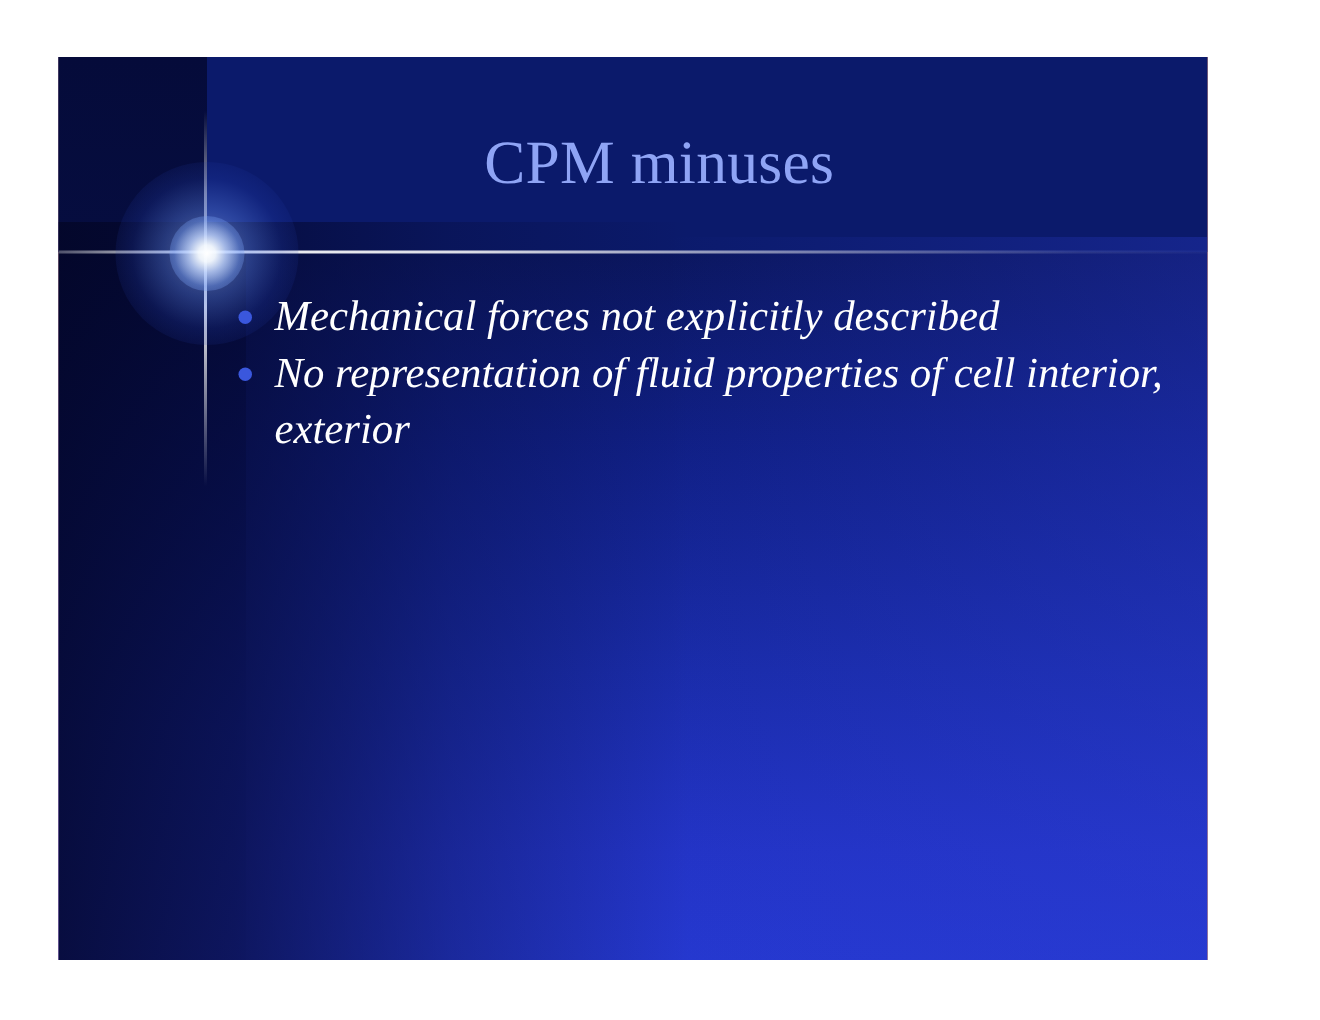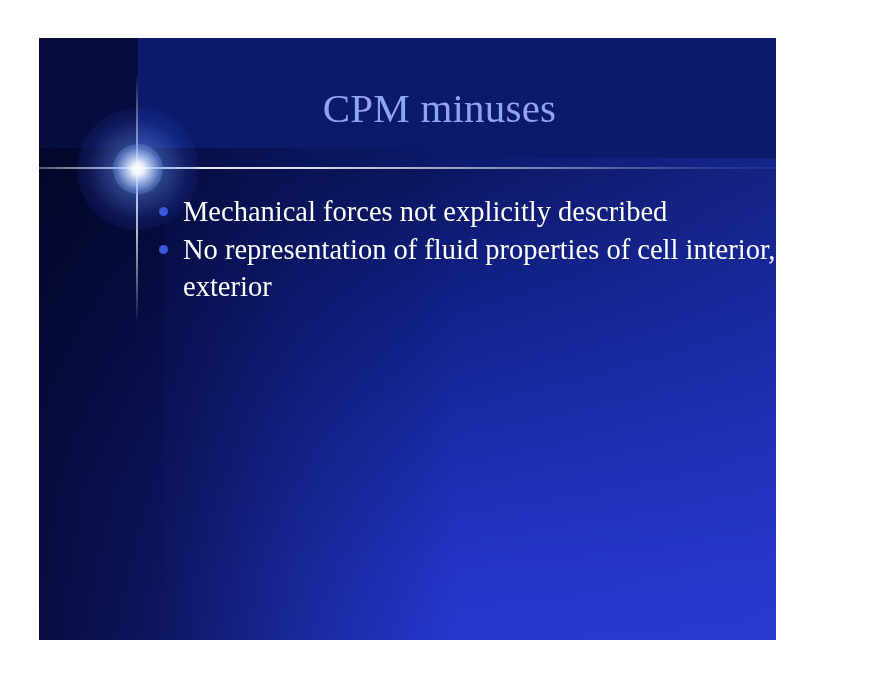--- a/index.html
+++ b/index.html
@@ -12,20 +12,21 @@
   }
 
   #slide {
     position: absolute;
     left: 39px;
     top: 38px;
     width: 737px;
     height: 602px;
     overflow: hidden;
     background: #7f1d1d;
+    padding-left: 29px;
   }
 
   
   
   .bg-base {
     position: absolute;
     inset: 0;
     background: linear-gradient(to bottom,
         #071049 0%,
         #0a1559 18%,
@@ -161,20 +162,21 @@
     list-style: none;
     font-family: "Liberation Serif", "DejaVu Serif", serif;
     font-size: 28.5px;
     line-height: 1.30;
     color: #ffffff;
   }
   .body-list li {
     position: relative;
     padding-left: 34px;
     margin-bottom: 1px;
+    font-style: italic;
   }
   .bullet-dot {
     position: absolute;
     left: 10px;
     top: 14px;
     width: 9px;
     height: 9px;
     border-radius: 50%;
     background: #3a57dd;
   }

